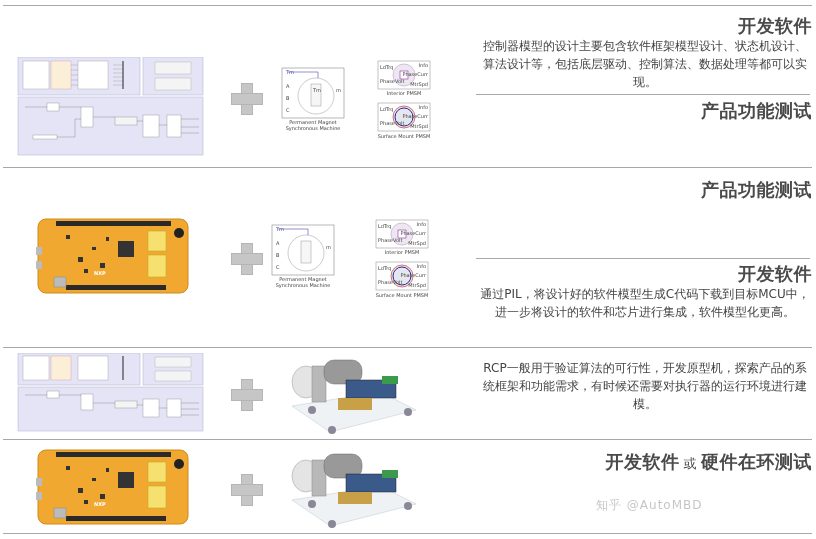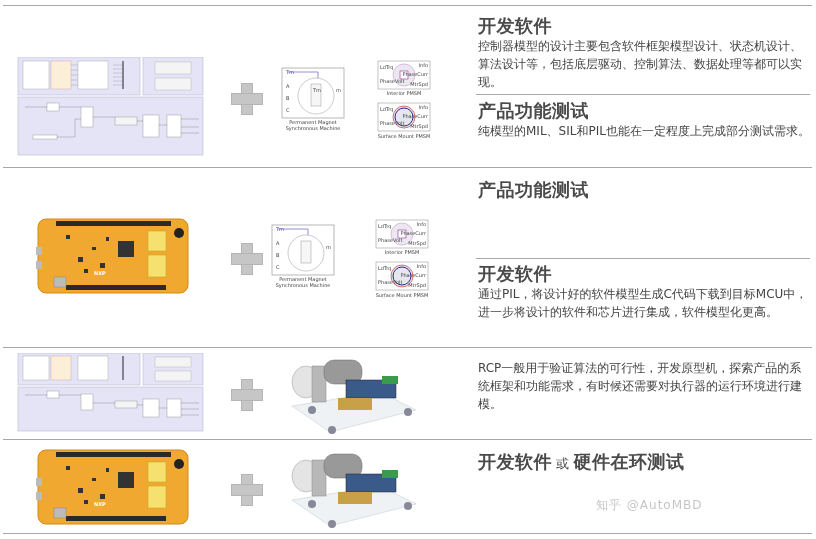--- a/index.html
+++ b/index.html
@@ -2,23 +2,23 @@
 <html><head>
 <meta charset="utf-8">
 <style>
   * { box-sizing: border-box; margin: 0; padding: 0; }
   html, body { width: 816px; height: 539px; background: #ffffff; overflow: hidden; }
   body { position: relative; font-family: "DejaVu Sans", "Liberation Sans", sans-serif; color: #444; }
   .hsep { position: absolute; height: 1px; background: #a8a8a8; }
   .full { left: 3px; width: 809px; }
   .inner { left: 476px; width: 334px; }
   .block { position: absolute; left: 478px; width: 334px; }
-  .block h2 { font-size: 18px; font-weight: bold; color: #4a4a4a; line-height: 22px; letter-spacing: 0.5px; white-space: nowrap; }
+  .block h2 { font-size: 18px; font-weight: bold; color: #4a4a4a; line-height: 22px; letter-spacing: 0.5px; white-space: nowrap; text-align: right; }
   .block h2 .or { font-size: 13px; font-weight: normal; margin: 0 4px; }
-  .block p { font-size: 12px; line-height: 18px; color: #444; }
+  .block p { font-size: 12px; line-height: 18px; color: #444; text-align: center; }
   .plus { position: absolute; width: 30px; height: 30px; }
   .plus::before, .plus::after { content: ""; position: absolute; background: #c6c6c6; border: 1px solid #b5b5b5; }
   .plus::before { left: 10px; top: 0; width: 10px; height: 30px; }
   .plus::after { left: 0; top: 10px; width: 30px; height: 10px; }
   .sim { position: absolute; }
   .board { position: absolute; }
   .watermark { position: absolute; left: 596px; top: 497px; font-size: 12px; color: rgba(150,150,150,0.55); letter-spacing: 1px; white-space: nowrap; pointer-events: none; }
   .pmsm-label { font-size: 5px; fill: #444; font-family: "DejaVu Sans", sans-serif; }
 </style>
 </head>
@@ -101,21 +101,20 @@
     <text x="52" y="58" text-anchor="end" class="pmsm-label">PhaseCurr</text>
     <text x="52" y="68" text-anchor="end" class="pmsm-label">MtrSpd</text>
     <text x="28" y="78" text-anchor="middle" class="pmsm-label">Surface Mount PMSM</text>
   </svg>
   <div class="block" style="top:15px">
     <h2>开发软件</h2>
     <p>控制器模型的设计主要包含软件框架模型设计、状态机设计、算法设计等，包括底层驱动、控制算法、数据处理等都可以实现。</p>
   </div>
   <div class="block" style="top:100px">
     <h2>产品功能测试</h2>
-    <p>纯模型的MIL、SIL和PIL也能在一定程度上完成部分测试需求。</p>
   </div>
 </div>
 
 <div>
   <svg class="board" style="left:36px;top:217px" width="160" height="80" viewBox="0 0 160 80">
     <rect x="2" y="2" width="150" height="74" rx="8" fill="#f0a830" stroke="#d08a18" stroke-width="1"></rect>
     <rect x="20" y="4" width="115" height="5" fill="#2a2a2a"></rect>
     <rect x="30" y="68" width="100" height="5" fill="#2a2a2a"></rect>
     <rect x="112" y="14" width="18" height="20" fill="#f5e070" stroke="#c8a820" stroke-width="0.6"></rect>
     <rect x="112" y="38" width="18" height="22" fill="#f5e070" stroke="#c8a820" stroke-width="0.6"></rect>

